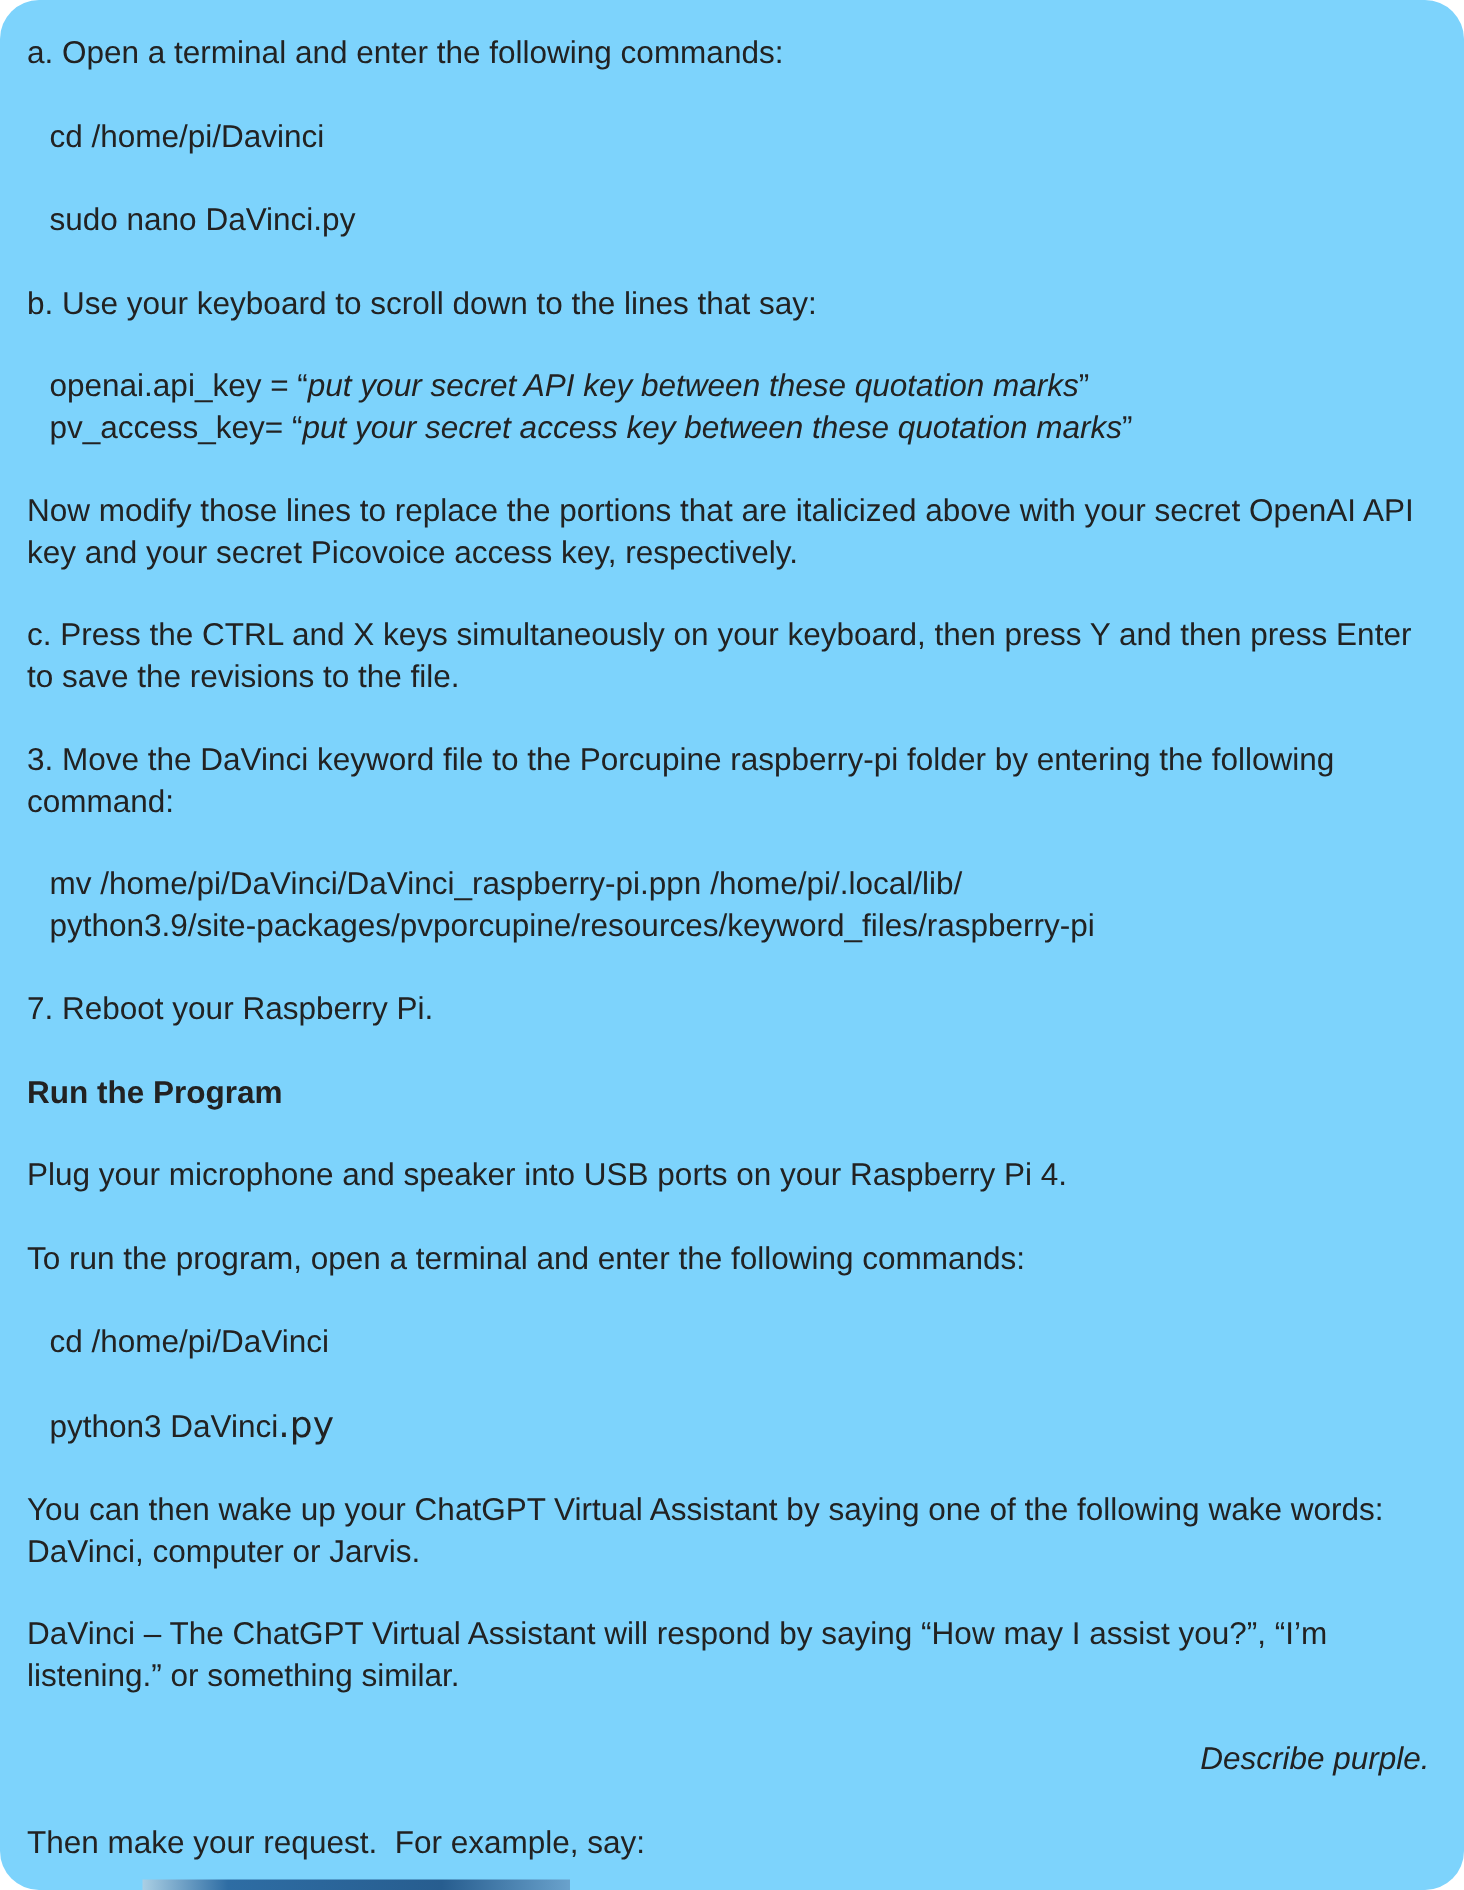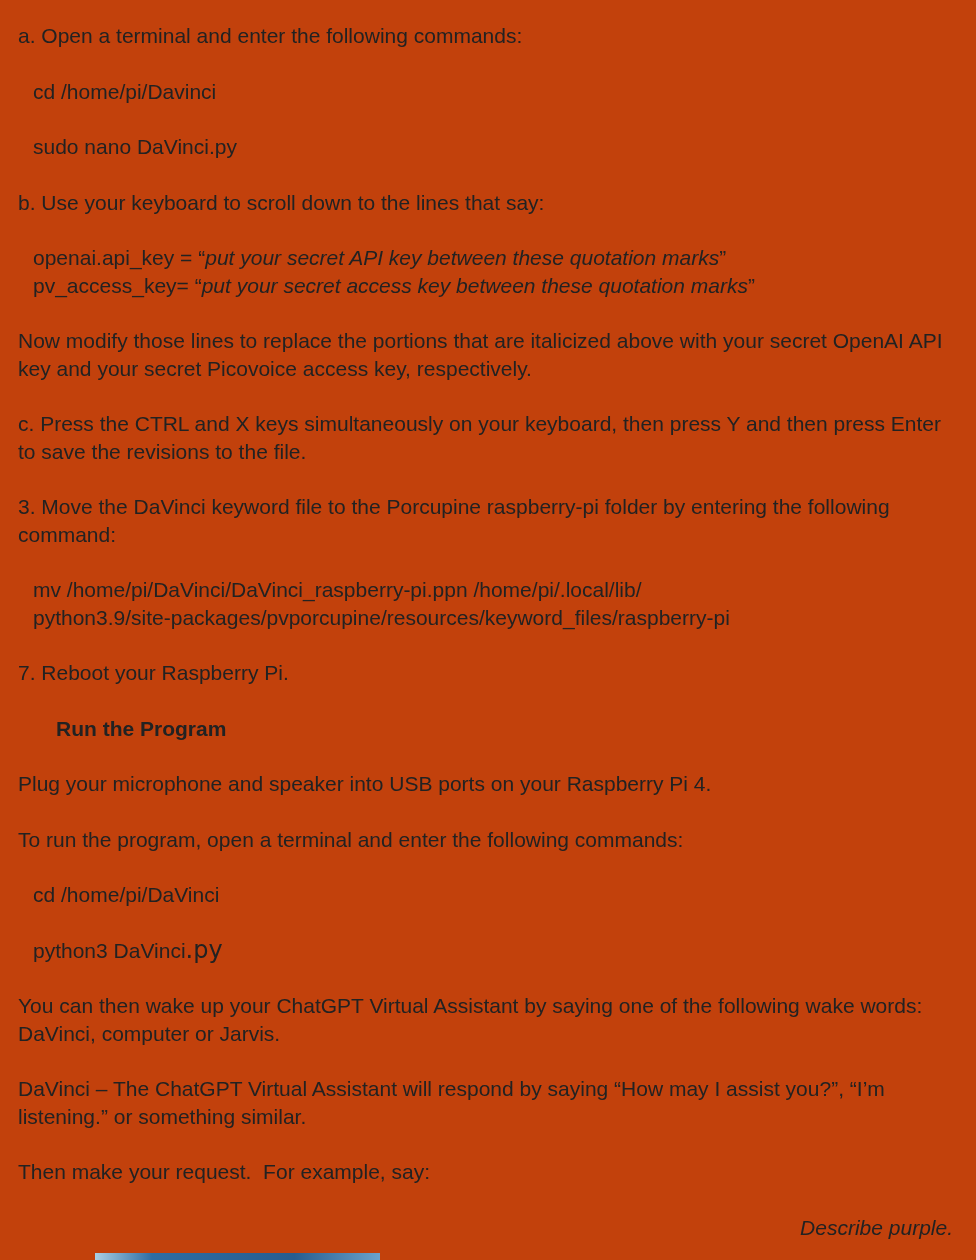--- a/index.html
+++ b/index.html
@@ -6,30 +6,31 @@
     margin: 0;
     padding: 0;
     background: #ffffff;
   }
   .page {
     position: relative;
     width: 976px;
     height: 1260px;
     box-sizing: border-box;
     padding: 22px 23px 0 18px;
-    background: #c2410c;
+    background: #7dd3fc;
     font-family: "Liberation Sans", sans-serif;
     font-size: 21px;
     line-height: 27.5px;
     color: #222222;
     overflow: hidden;
+    border-radius: 26px;
   }
   .p { margin: 0 0 28px 0; }
   .indent { margin-left: 15px; }
-  .bold { font-weight: bold; margin-left: 38px; }
+  .bold { font-weight: bold; }
   .italic { font-style: italic; text-align: right; }
   .line { display: block; }
   
   [data-bind] { white-space: pre-wrap; }
   
   .alt-font { font-family: "DejaVu Sans", sans-serif; font-size: 24px; }
   
   .cutoff-bar {
     position: absolute;
     left: 95px;
@@ -77,19 +78,19 @@
   <p class="p" data-bind="document.para_to_run">To run the program, open a terminal and enter the following commands:</p>
 
   <p class="p indent" data-bind="document.cmd_cd_davinci_2">cd /home/pi/DaVinci</p>
 
   <p class="p indent"><span data-bind="document.cmd_python3_main">python3 DaVinci</span><span class="alt-font" data-bind="document.cmd_python3_ext">.py</span></p>
 
   <p class="p" data-bind="document.para_wake_words">You can then wake up your ChatGPT Virtual Assistant by saying one of the following wake words: DaVinci, computer or Jarvis.</p>
 
   <p class="p" data-bind="document.para_davinci_respond">DaVinci – The ChatGPT Virtual Assistant will respond by saying “How may I assist you?”, “I’m listening.” or something similar.</p>
 
+  <p class="p italic" data-bind="document.para_describe_purple">Describe purple.</p>
+
   <p class="p" data-bind="document.para_then_request">Then make your request.  For example, say:</p>
-
-  <p class="p italic" data-bind="document.para_describe_purple">Describe purple.</p>
 
   <div class="cutoff-bar"></div>
 
 </div>
 
 </body></html>

